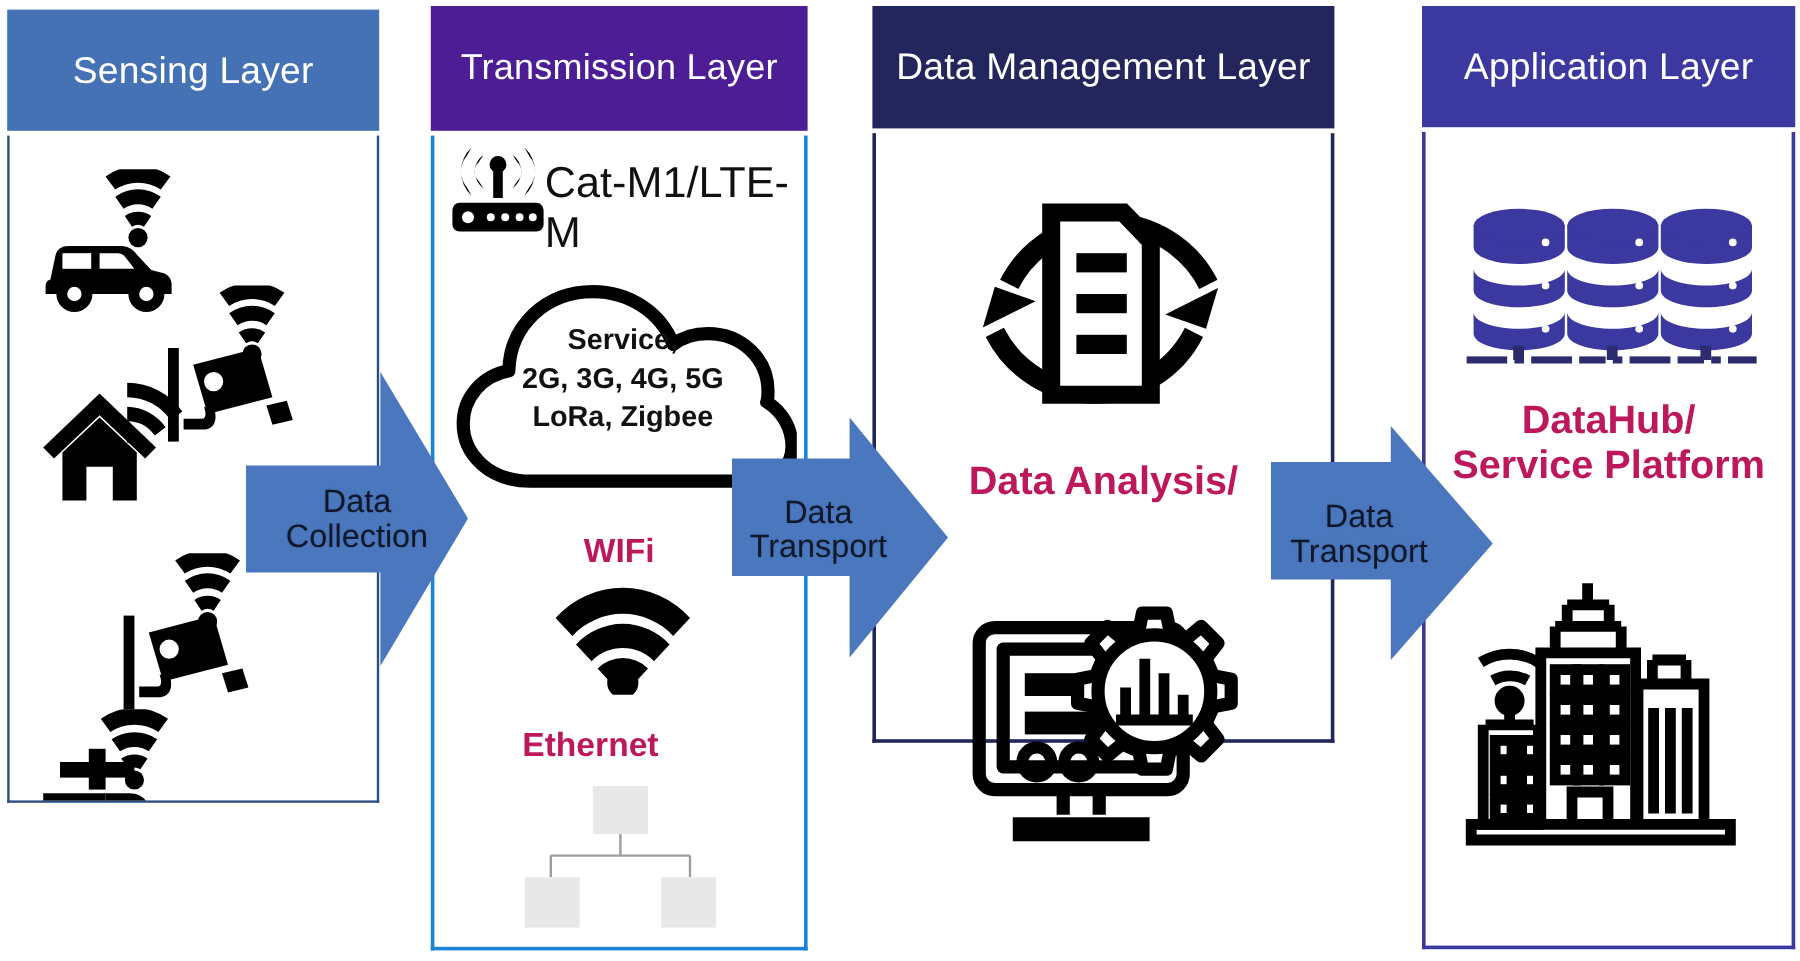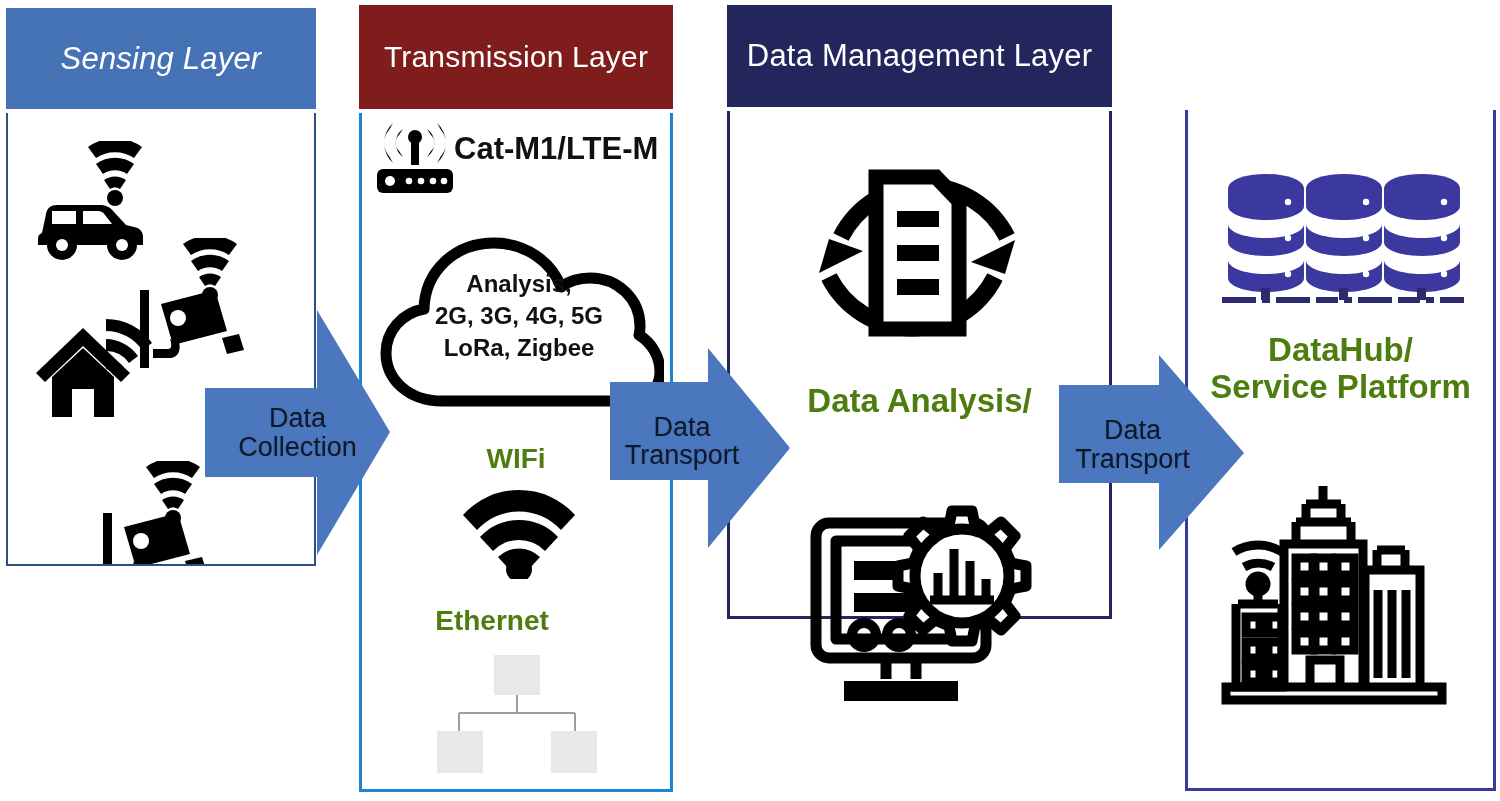--- a/index.html
+++ b/index.html
@@ -5,26 +5,26 @@
   html,body{margin:0;padding:0;background:#ffffff;}
   body{width:1500px;height:801px;font-family:"Liberation Sans",sans-serif;overflow:hidden;}
   #stage{position:relative;width:1500px;height:801px;background:#fff;}
 
   
   .panel{position:absolute;box-sizing:border-box;background:#fff;}
   .panel .hdr{position:absolute;left:0;top:0;right:0;display:flex;align-items:center;justify-content:center;
               color:#ffffff;font-weight:400;letter-spacing:.2px;white-space:nowrap;}
   .panel .body{position:absolute;left:0;right:0;bottom:0;box-sizing:border-box;background:#fff;}
 
-  #p1{left:6px;top:8px;width:310px;height:558px;font-style:italic;}
+  #p1{left:6px;top:8px;width:310px;height:661px;}
   #p1 .hdr{height:101px;background:#4472b4;font-size:31px;}
   #p1 .body{top:105px;border:2px solid #2e4f86;border-top:none;}
 
   #p2{left:359px;top:5px;width:314px;height:787px;}
-  #p2 .hdr{height:104px;background:#7f1d1d;font-size:30px;}
+  #p2 .hdr{height:104px;background:#4c1d95;font-size:30px;}
   #p2 .body{top:108px;border:3px solid #1b84d4;border-top:none;}
 
   #p3{left:727px;top:5px;width:385px;height:614px;}
   #p3 .hdr{height:102px;background:#23265c;font-size:31px;}
   #p3 .body{top:106px;border:3px solid #23265c;border-top:none;}
 
   #p4{left:1185px;top:5px;width:311px;height:786px;}
   #p4 .hdr{height:101px;background:#3b39a0;font-size:31px;}
   #p4 .body{top:105px;border:3px solid #3b39a0;border-top:none;}
 
@@ -32,28 +32,28 @@
   .arrow{position:absolute;display:flex;align-items:center;justify-content:center;text-align:center;
          color:#0f172a;font-weight:normal;line-height:1.05;z-index:40;}
   .arrow .lbl{position:relative;z-index:2;font-size:27px;text-shadow:0 0 2px rgba(0,0,0,.12);}
   .arrow svg{position:absolute;left:0;top:0;width:100%;height:100%;z-index:1;}
   #a1{left:205px;top:310px;width:185px;height:245px;}
   #a2{left:610px;top:348px;width:180px;height:200px;}
   #a3{left:1059px;top:355px;width:185px;height:195px;}
 
   
   .icon{position:absolute;}
-  .cap{position:absolute;text-align:center;font-weight:bold;color:#4d7c0f;line-height:1.12;}
+  .cap{position:absolute;text-align:center;font-weight:bold;color:#be185d;line-height:1.12;}
 
   
   #p1 .body{overflow:hidden;}
   .s-ico{position:absolute;}
 
   
-  .tl-title{position:absolute;font-size:31px;font-weight:bold;color:#111;}
+  .tl-title{position:absolute;font-size:36px;font-weight:normal;color:#111;}
   .cloudtxt{position:absolute;text-align:center;font-weight:bold;color:#111;font-size:24px;line-height:1.34;}
   .wifi-cap{font-size:28px;}
   .eth-cap{font-size:28px;}
 
   
   .dm-cap{font-size:33px;}
   
   .app-cap{font-size:33px;}
 </style>
 </head>
@@ -174,21 +174,21 @@
                  C14 118 30 100 52 96
                  C53 58 83 30 122 30
                  C153 30 179 48 189 74
                  C197 68 207 65 218 65
                  C246 65 268 86 268 113
                  C268 116 268 119 267 122
                  C280 130 288 144 288 159
                  C288 175 276 188 258 188 Z" fill="#fff" stroke="#000" stroke-width="11" stroke-linejoin="round"></path>
       </svg>
       <div class="cloudtxt" style="left:18px;top:155px;width:278px;">
-        <div>Analysis,</div>
+        <div>Service,</div>
         <div>2G, 3G, 4G, 5G</div>
         <div>LoRa, Zigbee</div>
       </div>
 
       <div class="cap wifi-cap" style="left:0;top:330px;width:308px;">WIFi</div>
       <svg class="icon" style="left:98px;top:368px;width:118px;height:98px;" viewBox="0 0 118 98">
         <g fill="#000">
           <path d="M3 34 A75 75 0 0 1 115 34 L101 49 A57 57 0 0 0 17 49 Z"></path>
           <path d="M20 56 A53 53 0 0 1 98 56 L85 70 A36 36 0 0 0 33 70 Z"></path>
           <path d="M38 76 A30 30 0 0 1 80 76 L70 87 A16 16 0 0 0 48 87 Z"></path>
@@ -254,20 +254,21 @@
             <path d="M136 97 L136 72 M152 97 L152 48 M168 97 L168 60 M184 97 L184 78"></path>
             <path d="M128 99 L192 99"></path>
           </g>
         </g>
       </svg>
 
     </div>
   </div>
 
   <div class="panel" id="p4">
+    <div class="hdr">Application Layer</div>
     <div class="body">
 
       <svg class="icon" style="left:34px;top:48px;width:242px;height:145px;" viewBox="0 0 242 145">
         <g fill="#3b39a0">
           <g>
             <path d="M6 30 L6 48 C6 56 23 62 44 62 C65 62 82 56 82 48 L82 30 Z"></path>
             <ellipse cx="44" cy="30" rx="38" ry="14"></ellipse>
             <circle cx="66" cy="44" r="3.2" fill="#fff"></circle>
             <path d="M6 66 L6 84 C6 92 23 98 44 98 C65 98 82 92 82 84 L82 66 C82 74 65 80 44 80 C23 80 6 74 6 66 Z"></path>
             <circle cx="66" cy="80" r="3.2" fill="#fff"></circle>

